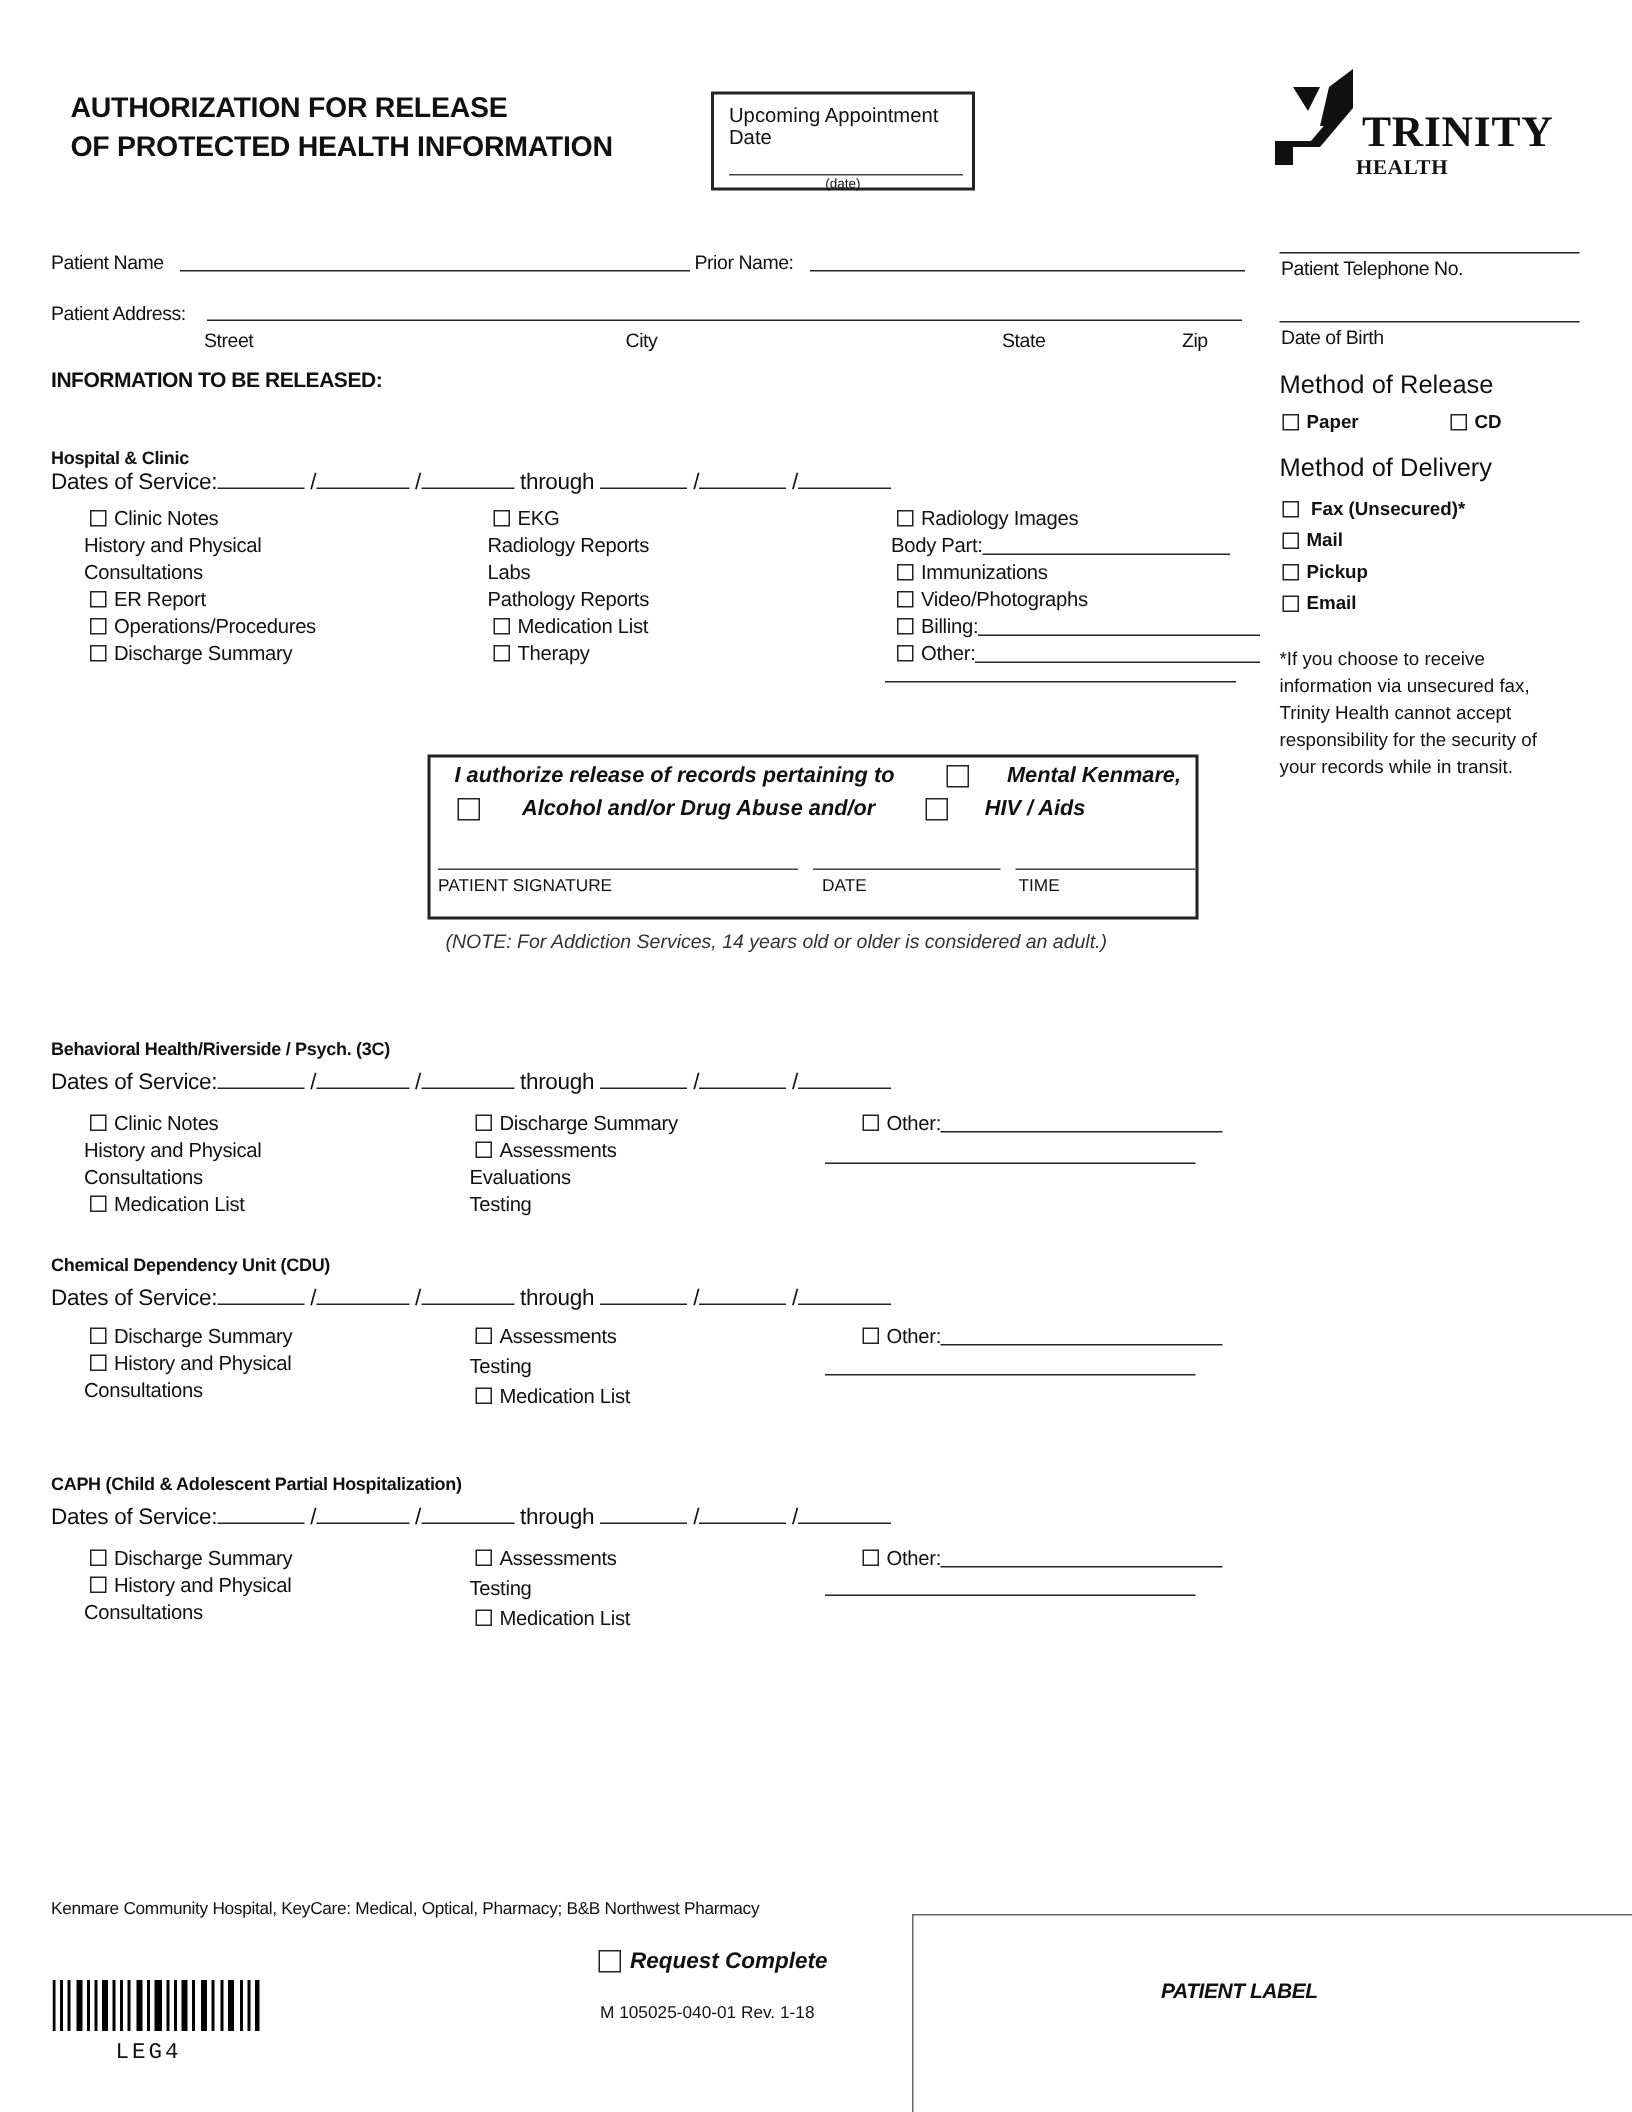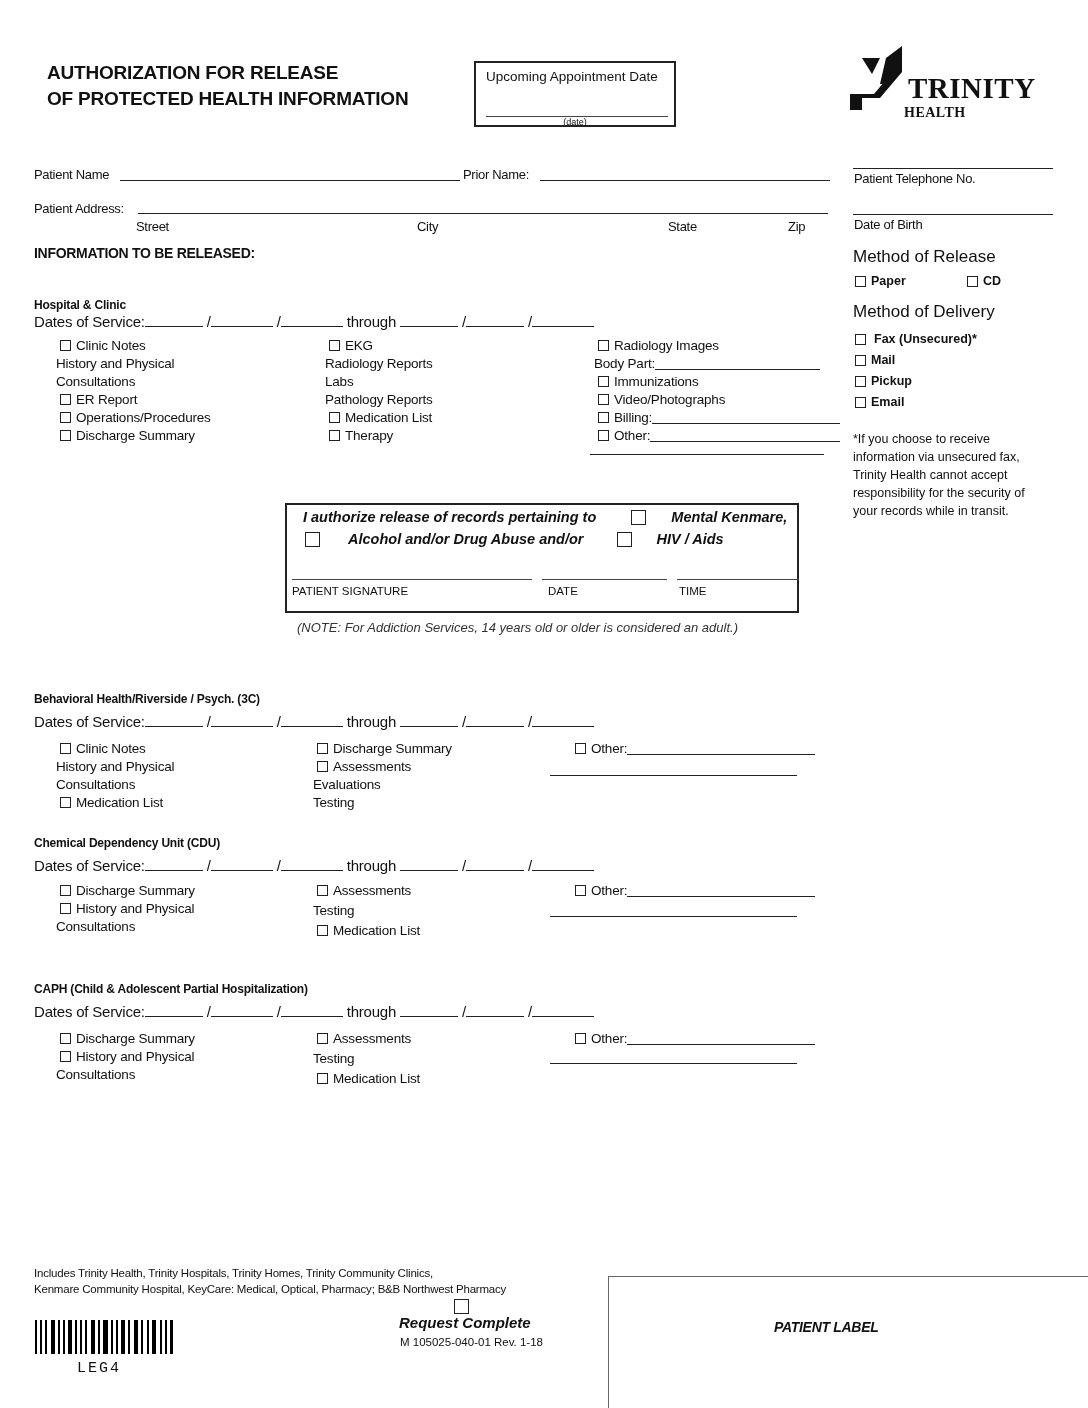--- a/index.html
+++ b/index.html
@@ -1,19 +1,19 @@
 <!DOCTYPE html>
 <html><head>
 <meta charset="utf-8">
 <style>
   html,body{margin:0;padding:0;background:#fff;}
   body{width:1088px;height:1408px;position:relative;overflow:hidden;color:#111;font-family:"Liberation Sans",sans-serif;}
   .abs{position:absolute;}
   .title{left:34px;top:60px;font-size:19px;font-weight:bold;line-height:26px;letter-spacing:-0.2px;margin-left:13px;}
-  .appt-box{left:474px;top:61px;width:202px;height:66px;border:2px solid #222;box-sizing:border-box;}
+  .appt-box{left:474px;top:61px;width:176px;height:66px;border:2px solid #222;box-sizing:border-box;}
   .appt-label{position:absolute;left:10px;top:6px;font-size:13.5px;}
   .appt-line{position:absolute;left:10px;right:6px;top:53px;border-top:1px solid #444;}
   .appt-sub{position:absolute;left:0;right:0;top:54px;text-align:center;font-size:9px;}
   .logo{left:850px;top:46px;width:180px;height:80px;}
   .logo-trinity{position:absolute;left:58px;top:26px;font-family:"Liberation Serif",serif;font-weight:bold;font-size:29px;letter-spacing:0.5px;}
   .logo-health{position:absolute;left:54px;top:59px;font-family:"Liberation Serif",serif;font-weight:bold;font-size:14px;letter-spacing:0.5px;}
   .lbl{font-size:13px;letter-spacing:-0.3px;white-space:nowrap;}
   .uline{border-bottom:1px solid #222;height:0;}
   .bold{font-weight:bold;}
   .sec-title{font-size:12px;font-weight:bold;letter-spacing:-0.2px;}
@@ -25,21 +25,21 @@
   .fill{display:inline-block;border-bottom:1px solid #222;height:12px;}
   .right-h{font-size:17px;}
   .rcb{font-size:12.5px;font-weight:bold;display:flex;align-items:center;height:20px;white-space:nowrap;}
   .note-r{font-size:12.5px;line-height:18px;}
   .auth-box{left:285px;top:503px;width:514px;height:110px;border:2px solid #222;box-sizing:border-box;}
   .auth-text{font-size:14.5px;font-weight:bold;font-style:italic;display:flex;align-items:center;white-space:nowrap;gap:19px;}
   .sigline{position:absolute;top:74px;border-top:1px solid #444;}
   .siglbl{position:absolute;top:80px;font-size:11.5px;}
   .note{font-size:13px;font-style:italic;color:#333;}
   .footer-txt{font-size:11.5px;line-height:16px;letter-spacing:-0.2px;}
-  .req{font-size:15px;font-weight:bold;font-style:italic;display:flex;align-items:center;flex-direction:column;}
+  .req{font-size:15px;font-weight:bold;font-style:italic;display:flex;align-items:center;}
   .leg{left:77px;top:1360px;font-family:"Liberation Mono",monospace;font-size:15px;letter-spacing:2px;}
   .formno{left:400px;top:1336px;font-size:11.5px;}
   .label-box{left:608px;top:1276px;width:480px;height:140px;border-left:1.5px solid #666;border-top:1.5px solid #666;box-sizing:border-box;}
   .label-txt{position:absolute;left:165px;top:42px;font-size:14px;font-weight:bold;font-style:italic;letter-spacing:-0.3px;}
 </style>
 </head>
 <body>
 
 <div class="abs title">
   <div>AUTHORIZATION FOR RELEASE</div>
@@ -341,21 +341,20 @@
 <div class="abs" style="left:551px;top:1029px">
   <div class="item">
       <span class="cb"></span>
       <span>Other:</span>
       <span class="fill" style="width:188px"></span>
     </div>
 </div>
 <div class="abs uline" style="left:550px;top:1063px;width:247px"></div>
 
 <div class="abs footer-txt" style="left:34px;top:1265px">
-  <div>Includes Trinity Health, Trinity Hospitals, Trinity Homes, Trinity Community Clinics,</div>
   <div>Kenmare Community Hospital, KeyCare: Medical, Optical, Pharmacy; B&amp;B Northwest Pharmacy</div>
 </div>
 <div class="abs req" style="left:399px;top:1299px">
   <span class="cb" style="width:15px;height:15px;margin-right:6px"></span>
   <span>Request Complete</span>
 </div>
 
 <svg class="abs" style="left:35px;top:1320px" width="140" height="34">
   <g fill="#000">
     <rect x="0" y="0" width="2" height="34"></rect>

